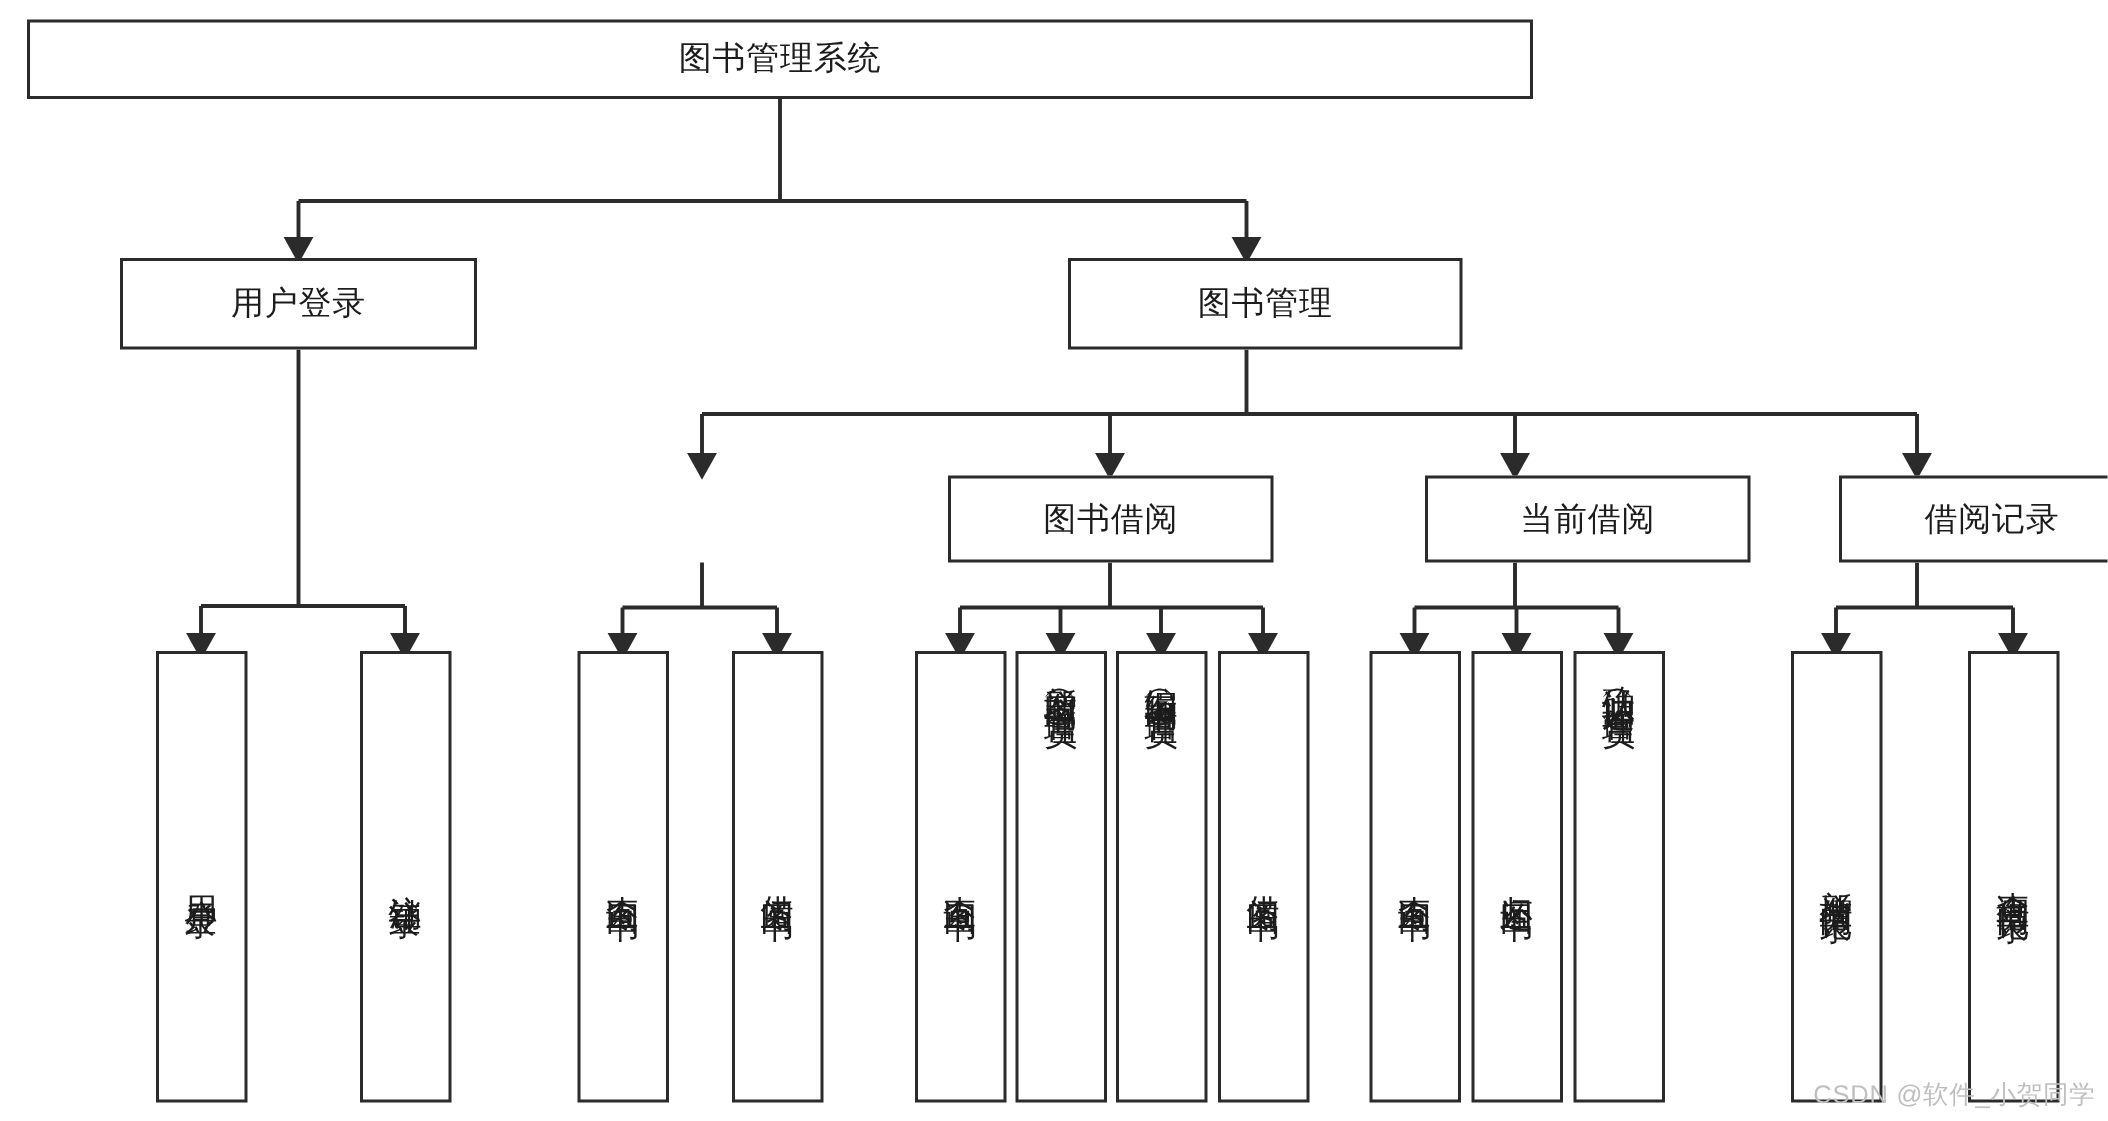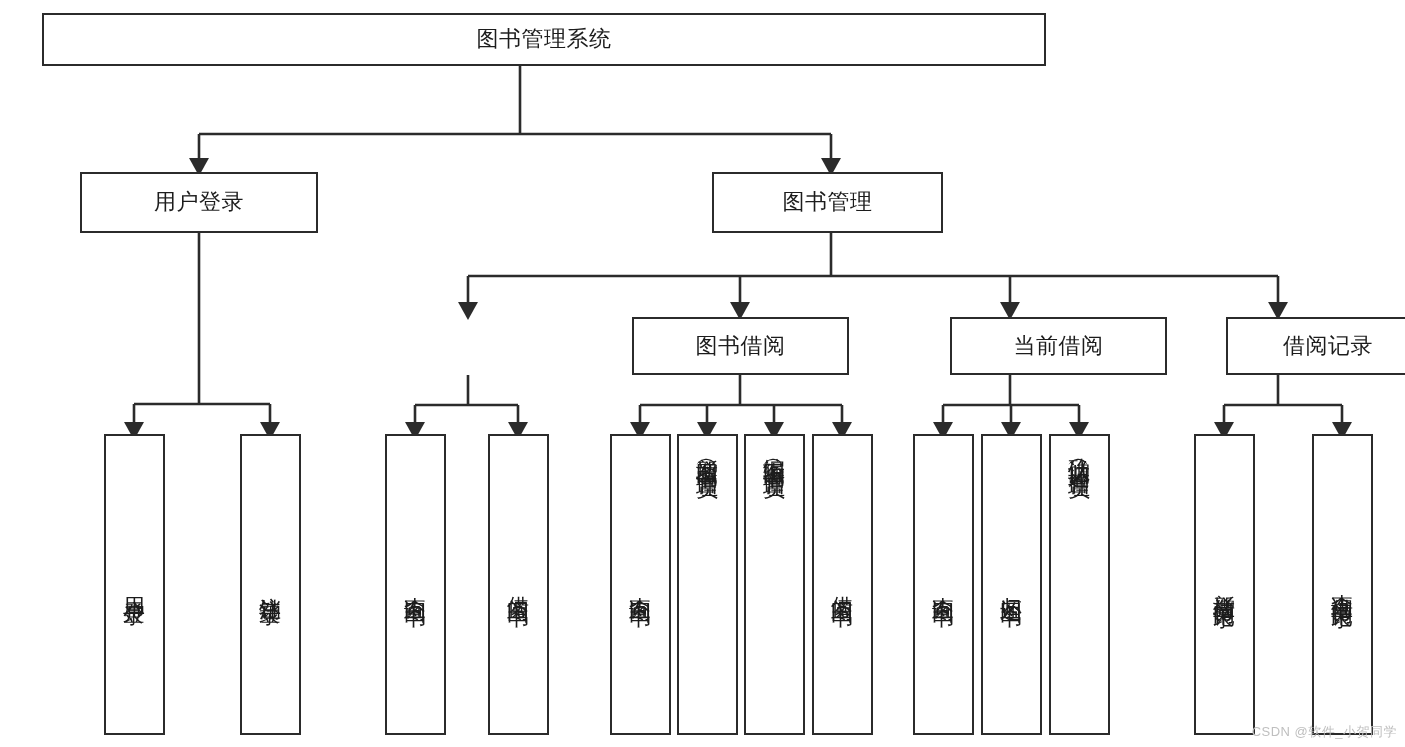--- a/index.html
+++ b/index.html
@@ -58,21 +58,21 @@
     padding-top: 4px;
   }
   .leaf-box.center-text {
     align-items: center;
     padding-top: 0;
   }
   .watermark {
     position: absolute;
     right: 8px;
     bottom: 6px;
-    font-size: 13px;
+    font-size: 17px;
     color: #bfbfbf;
     white-space: nowrap;
     letter-spacing: 0.5px;
   }
 </style>
 </head>
 <body>
 
 <div id="diagram-root">
 
@@ -122,28 +122,28 @@
       <path d="M1011,405 L1011,430" marker-end="url(#arrowhead)"></path>
       <path d="M1079,405 L1079,430" marker-end="url(#arrowhead)"></path>
 
       <path d="M1278,375 L1278,405"></path>
       <path d="M1224,405 L1342,405"></path>
       <path d="M1224,405 L1224,430" marker-end="url(#arrowhead)"></path>
       <path d="M1342,405 L1342,430" marker-end="url(#arrowhead)"></path>
     </g>
   </svg>
 
-  <div class="node-box" style="left:18px; top:13px; width:1004px; height:53px;margin-left:24px;">
+  <div class="node-box" style="left:18px; top:13px; width:1004px; height:53px;">
     <span class="node-label-h">图书管理系统</span>
   </div>
 
   <div class="node-box" style="left:80px; top:172px; width:238px; height:61px;">
     <span class="node-label-h">用户登录</span>
   </div>
-  <div class="node-box" style="left:712px; top:172px; width:231px; height:61px;">
+  <div class="node-box" style="left:712px; top:172px; width:263px; height:61px;">
     <span class="node-label-h">图书管理</span>
   </div>
 
   <div class="node-box" style="left:632px; top:317px; width:217px; height:58px;">
     <span class="node-label-h">图书借阅</span>
   </div>
   <div class="node-box" style="left:902px; top:317px; width:217px; height:58px;margin-left:48px;">
     <span class="node-label-h">当前借阅</span>
   </div>
   <div class="node-box" style="left:1226px; top:317px; width:204px; height:58px;">

